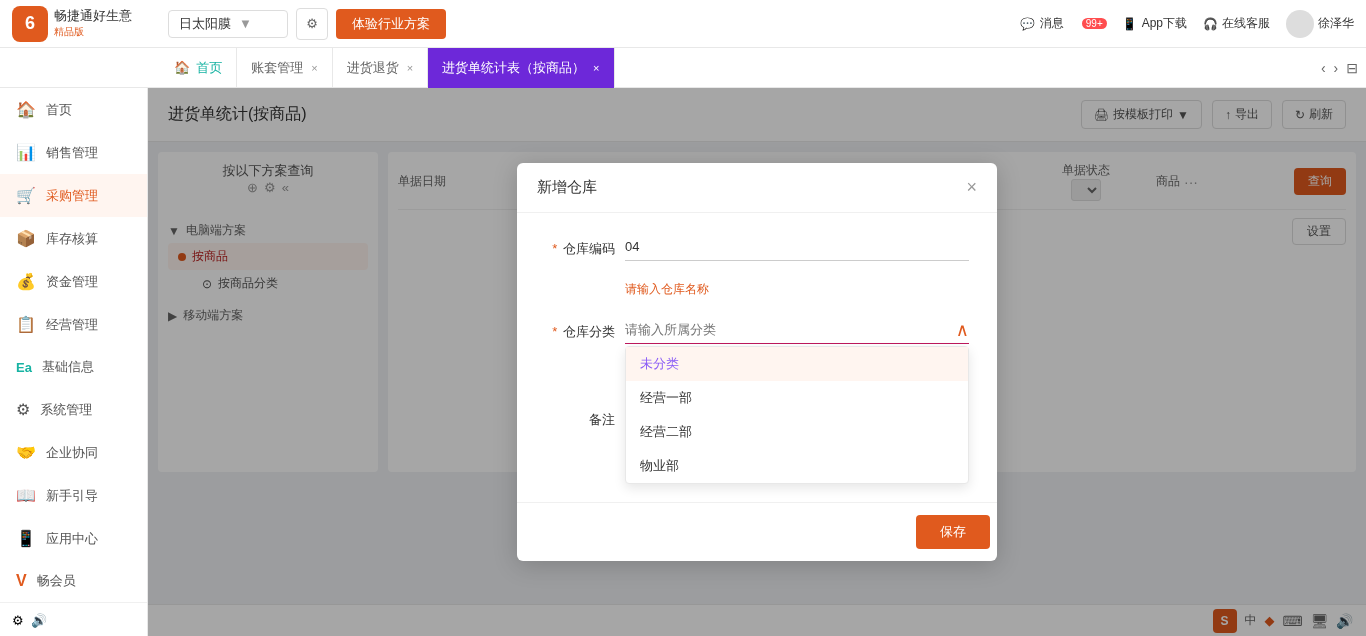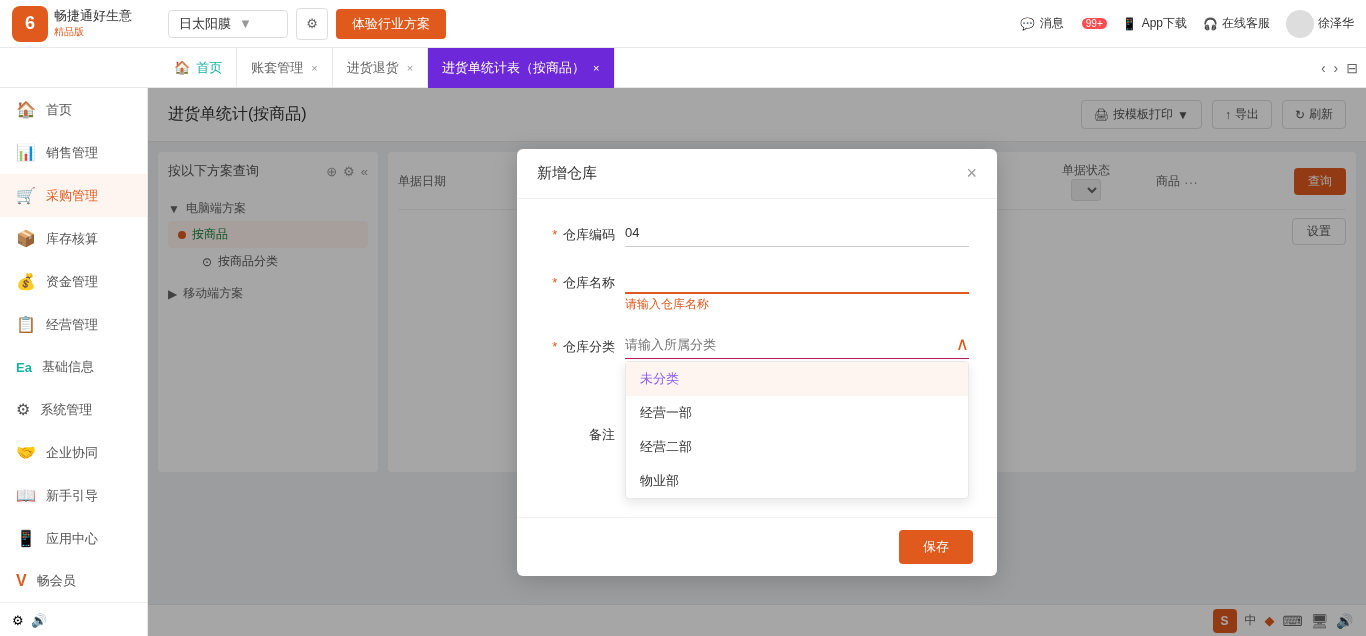--- a/index.html
+++ b/index.html
@@ -109,34 +109,34 @@
     }
     .page-title { font-size: 16px; font-weight: 500; color: #333; }
     .page-actions { display: flex; align-items: center; gap: 10px; }
     .action-btn {
       display: flex; align-items: center; gap: 4px;
       padding: 5px 12px; border: 1px solid #ddd; border-radius: 4px;
       cursor: pointer; background: #fff; color: #555; font-size: 12px;
     }
     .filter-title {
       display: flex; align-items: center; justify-content: space-between;
-      margin-bottom: 16px; font-size: 13px; color: #555;
+      margin-bottom: 23px; font-size: 13px; color: #555; flex-direction: column;
     }
     .filter-title-actions { display: flex; gap: 6px; }
     .filter-section { margin-bottom: 6px; }
     .filter-section-title {
       display: flex; align-items: center; gap: 6px;
       font-size: 12px; color: #666; padding: 4px 0; cursor: pointer;
     }
     .filter-option {
       display: flex; align-items: center; gap: 6px;
       padding: 5px 10px; cursor: pointer; font-size: 12px; color: #555;
       border-radius: 4px;
     }
-    .filter-option.active { background: #fff5f0; color: #15803d; }
+    .filter-option.active { background: #fff5f0; color: #b91c1c; }
     .filter-option .orange-dot { width: 8px; height: 8px; background: #e05a1e; border-radius: 50%; }
     .filter-sub { padding-left: 24px; }
     .query-btn { background: #e05a1e; color: #fff; border: none; padding: 7px 28px; border-radius: 4px; cursor: pointer; font-size: 13px; }
     .set-btn { background: #fff; color: #555; border: 1px solid #ddd; padding: 6px 28px; border-radius: 4px; cursor: pointer; font-size: 13px; }
 
     
     .modal-overlay {
       position: absolute; top: 0; left: 0; right: 0; bottom: 0;
       background: rgba(0,0,0,0.35);
       display: flex; align-items: center; justify-content: center;
@@ -179,21 +179,21 @@
       cursor: pointer;
     }
     .dropdown-item.selected { background: #fff5f0; color: #8b5cf6; }
     .textarea-input {
       flex: 1; border: 1px solid #e8e8e8; border-radius: 4px;
       padding: 6px 8px; font-size: 13px; resize: none; height: 60px;
       outline: none;
     }
     .modal-footer {
       display: flex; justify-content: flex-end; gap: 10px;
-      padding: 12px 24px; border-top: 1px solid #f0f0f0;
+      padding: 12px 7px; border-top: 1px solid #f0f0f0;
     }
     .save-btn { background: #e05a1e; color: #fff; border: none; padding: 8px 24px; border-radius: 4px; cursor: pointer; font-size: 13px; }
 
     
     .empty-area {
       display: flex; flex-direction: column; align-items: center; justify-content: center;
       padding: 40px 0; color: #999; font-size: 13px; gap: 10px;
     }
     .content-body { flex: 1; overflow: hidden; display: flex; gap: 0; padding: 10px; }
 
@@ -446,27 +446,20 @@
 
           <div class="form-row">
             <div class="form-label">
               <span class="required">*</span>
               <span>仓库编码</span>
             </div>
             <input class="form-input" type="text" value="04" style="flex: 1 1 0%; border-top: none; border-right: none; border-left: none; border-image: initial; border-bottom: 1px solid rgb(204, 204, 204); padding: 6px 0px; font-size: 13px; outline: none;">
           </div>
 
           <div class="form-row" style="flex-direction:column;gap:0;">
-            <div style="display:flex;align-items:center;gap:10px;width:100%;">
-              <div class="form-label">
-                <span class="required">*</span>
-                <span>仓库名称</span>
-              </div>
-              <input class="form-input error" type="text" placeholder="" style="flex: 1 1 0%; border-top: none; border-right: none; border-left: none; border-image: initial; border-bottom: 2px solid rgb(224, 90, 30); padding: 6px 0px; font-size: 13px; outline: none;">
-            </div>
             <div style="padding-left:80px;color:#e05a1e;font-size:12px;margin-top:2px;">请输入仓库名称</div>
           </div>
 
           <div class="form-row form-row-dropdown">
             <div class="form-label">
               <span class="required">*</span>
               <span>仓库分类</span>
             </div>
             <div style="flex:1;position:relative;">
               <div style="display:flex;align-items:center;border-bottom:1px solid #be185d;padding:6px 0;position:relative;">

